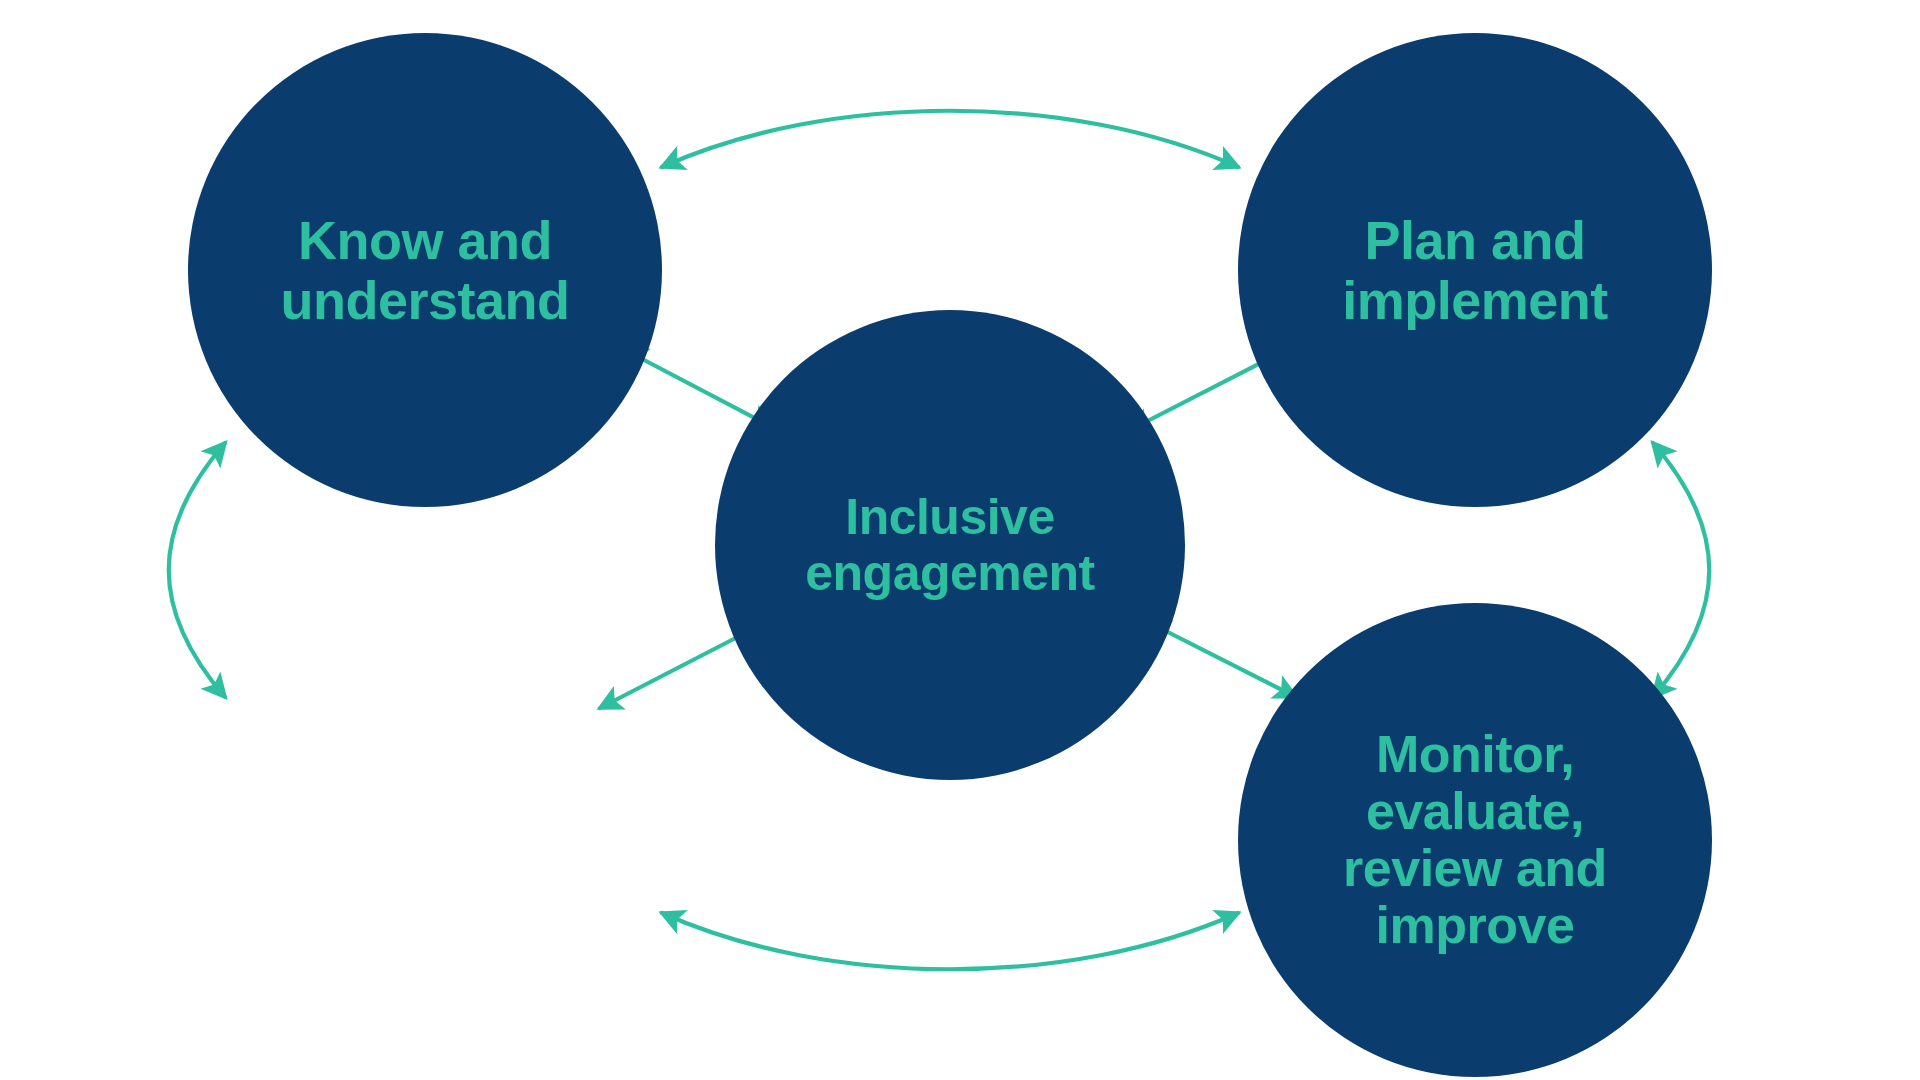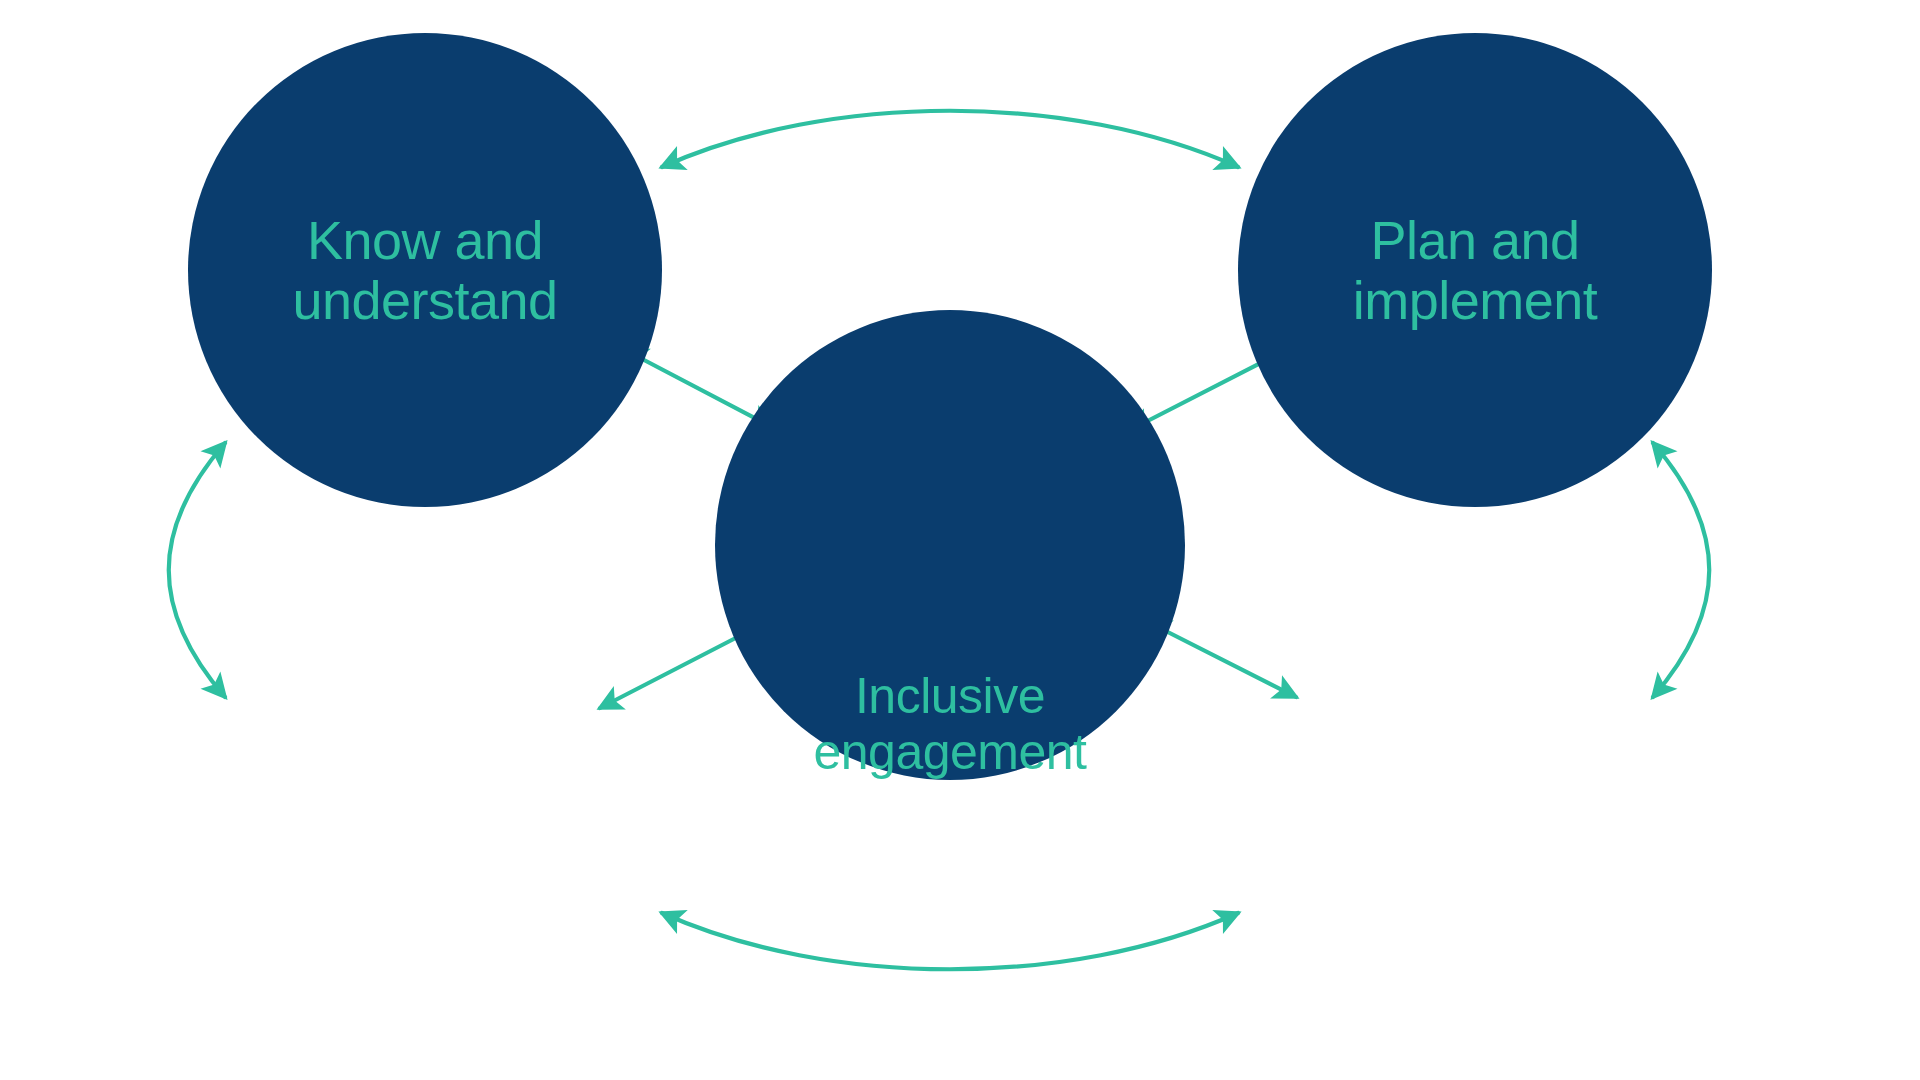--- a/index.html
+++ b/index.html
@@ -33,21 +33,21 @@
     border-radius: 50%;
     background: #0a3d6e;
     display: flex;
     align-items: center;
     justify-content: center;
     box-sizing: border-box;
   }
   .node-label {
     color: #2ebfa0;
     font-family: "Liberation Sans", sans-serif;
-    font-weight: normal;
+    font-weight: bold;
     text-align: center;
     line-height: 1.12;
     letter-spacing: -0.5px;
     white-space: pre-line;
     padding: 0 10px;
     user-select: none;
   }
   
   .node-corner {
     width: 474px;
@@ -62,21 +62,21 @@
     height: 470px;
   }
   .node-centre .node-label {
     font-size: 50px;
   }
   
   #node-know         { left: 188px;  top: 33px;  }
   #node-plan         { left: 1238px; top: 33px;  }
   #node-report       { left: 188px;  top: 603px; }
   #node-monitor      { left: 1238px; top: 603px; }
-  #node-centre       { left: 715px;  top: 310px; align-items: flex-end; }
+  #node-centre       { left: 715px;  top: 310px; }
 
   
   #node-monitor .node-label { font-size: 52px; line-height: 1.1; }
 </style>
 </head>
 <body>
 
 <div id="diagram-root">
 
   <svg id="diagram-svg" viewBox="0 0 1920 1080" xmlns="http://www.w3.org/2000/svg">
@@ -113,19 +113,25 @@
     <div class="node-label">Know and
 understand</div>
   </div>
 
   <div class="node-circle node-corner" id="node-plan">
     <div class="node-label">Plan and
 implement</div>
   </div>
 
 
+  <div class="node-circle node-corner" id="node-monitor">
+    <div class="node-label">Monitor,
+evaluate,
+review and
+improve</div>
+  </div>
 
   <div class="node-circle node-centre" id="node-centre">
     <div class="node-label">Inclusive
 engagement</div>
   </div>
 
 </div>
 
 </body></html>

